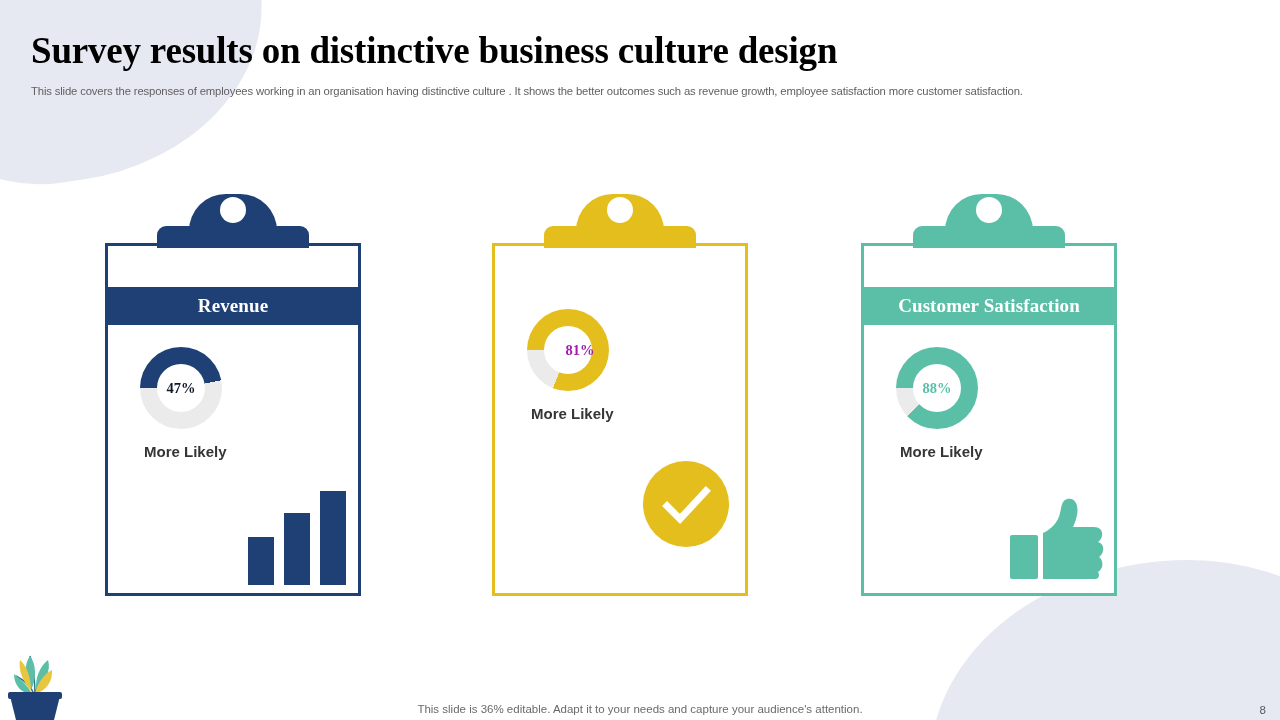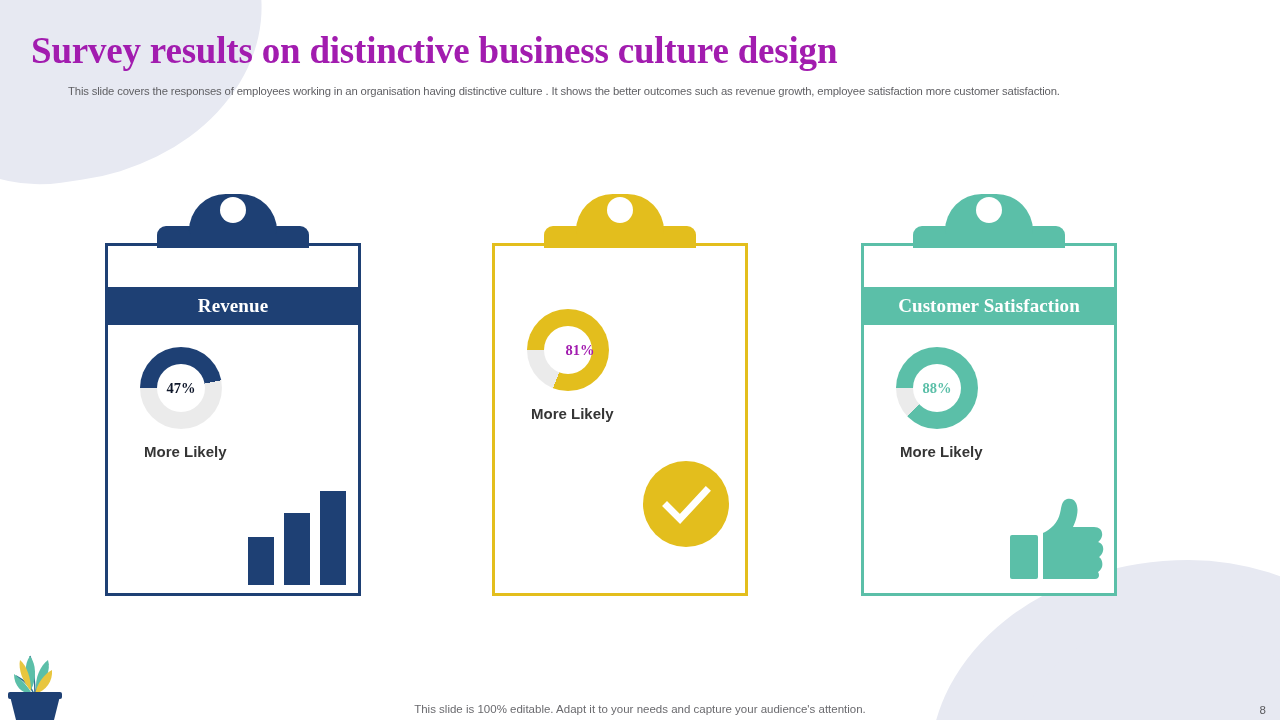--- a/index.html
+++ b/index.html
@@ -258,22 +258,22 @@
 </style>
 </head>
 <body>
 
 <div id="slide">
 
   <div class="blob-tl" style="background: rgb(231, 233, 242);"></div>
   <div class="blob-br" style="background: rgb(231, 233, 242);"></div>
   <div class="blob-br2" style="background: rgb(231, 233, 242);"></div>
 
-  <div class="title" style="color: #a21caf;">Survey results on distinctive business culture design</div>
-  <div class="subtitle" style="color: rgb(95, 95, 99); margin-left: 37px;">This slide covers the responses of employees working in an organisation having distinctive culture . It shows the better outcomes such as revenue growth, employee satisfaction  more customer satisfaction.</div>
+  <div class="title" style="color: #000000;">Survey results on distinctive business culture design</div>
+  <div class="subtitle" style="color: rgb(95, 95, 99);">This slide covers the responses of employees working in an organisation having distinctive culture . It shows the better outcomes such as revenue growth, employee satisfaction  more customer satisfaction.</div>
 
   <div class="card card-1" style="border-color: rgb(30, 64, 116);">
     <div class="clip">
       <div class="clip-base" style="background: rgb(30, 64, 116);"></div>
       <div class="clip-arch" style="background: rgb(30, 64, 116);"></div>
       <div class="clip-hole"></div>
     </div>
     <div class="card-topstrip"></div>
     <div class="card-band" style="background: rgb(30, 64, 116);">
       <span class="card-band-label">Revenue</span>
@@ -357,16 +357,16 @@
       <path d="M26 22 C20 30 20 44 27 56 C33 44 32 30 26 22 Z" fill="#5bbfa8"></path>
       <path d="M44 26 C36 32 31 44 32 56 C42 48 47 36 44 26 Z" fill="#5bbfa8"></path>
       <path d="M10 40 C16 44 24 52 28 60 C18 60 10 52 10 40 Z" fill="#5bbfa8"></path>
       <path d="M16 26 C14 36 19 48 27 57 C27 44 23 32 16 26 Z" fill="#e8c63f"></path>
       <path d="M48 36 C40 40 33 50 31 60 C42 57 49 47 48 36 Z" fill="#e8c63f"></path>
       <path d="M6 62 L56 62 L50 86 L12 86 Z" fill="#1e4074"></path>
       <rect x="4" y="58" width="54" height="7" rx="2" fill="#1e4074"></rect>
     </svg>
   </div>
 
-  <div class="footer-note">This slide is 100% editable. Adapt it to your needs and capture your audience's attention.</div>
+  <div class="footer-note">This slide is 36% editable. Adapt it to your needs and capture your audience's attention.</div>
   <div class="page-num">8</div>
 
 </div>
 
 </body></html>

